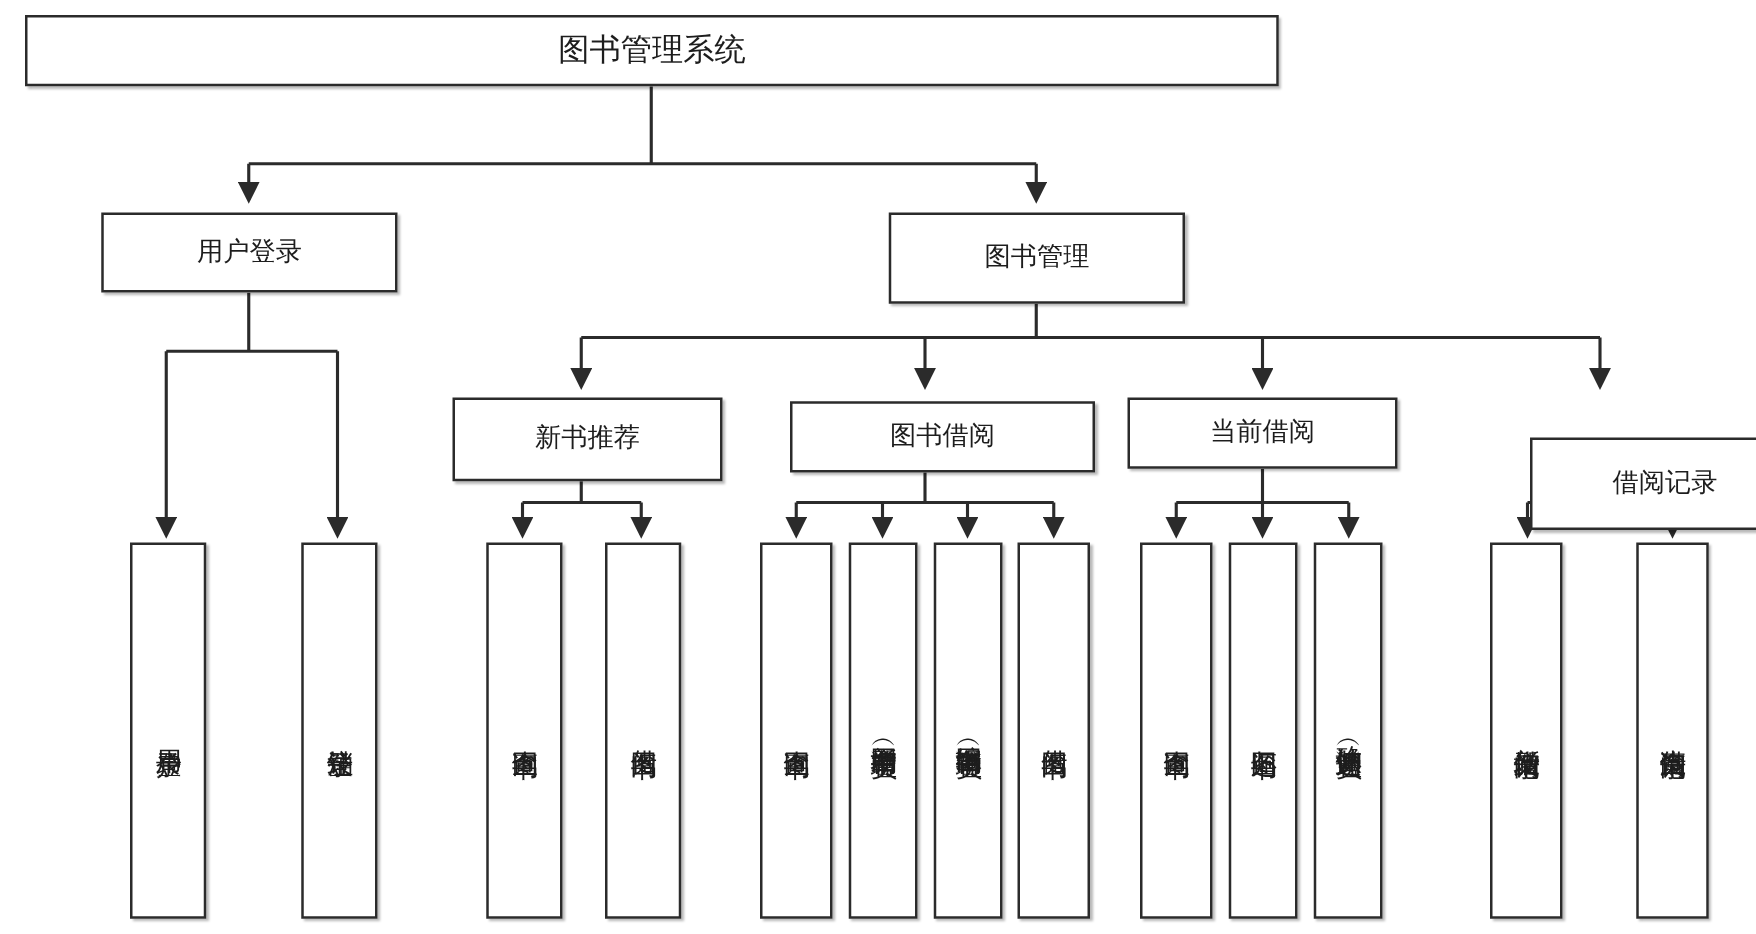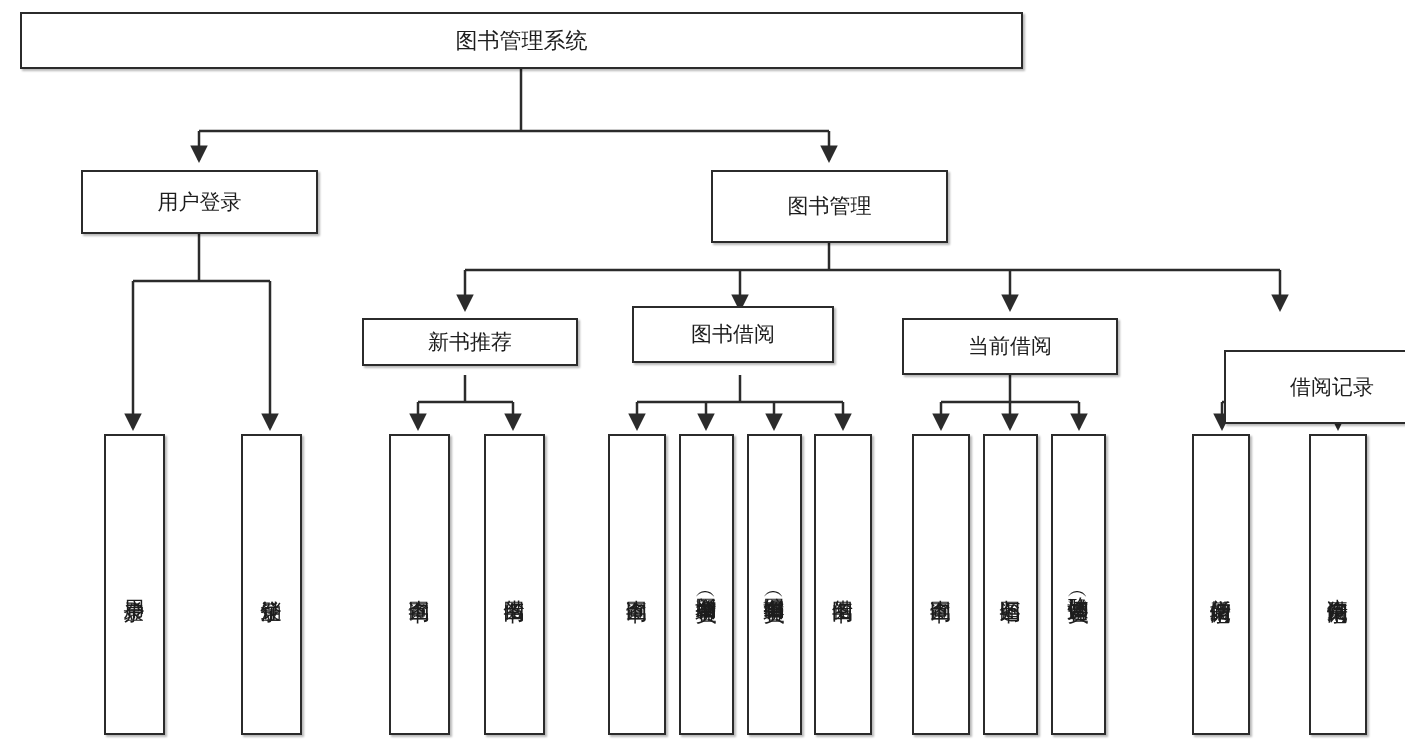--- a/index.html
+++ b/index.html
@@ -30,21 +30,21 @@
   .node-label {
     color: #1d1d1d;
     text-align: center;
     line-height: 1.18;
     white-space: nowrap;
   }
   .node.horizontal .node-label {
     font-size: 21px;
   }
   .node.root .node-label {
-    font-size: 22px;
+    font-size: 25px;
   }
   .node.vertical .node-label {
     writing-mode: vertical-rl;
     text-orientation: upright;
     font-size: 21px;
     letter-spacing: 1px;
     line-height: 1.1;
   }
   #edge-layer {
     position: absolute;
@@ -122,24 +122,24 @@
     <span class="node-label">图书管理系统</span>
   </div>
 
   <div class="node horizontal" style="left:81px; top:170px; width:237px; height:64px;">
     <span class="node-label">用户登录</span>
   </div>
   <div class="node horizontal" style="left:711px; top:170px; width:237px; height:73px;">
     <span class="node-label">图书管理</span>
   </div>
 
-  <div class="node horizontal" style="left:362px; top:318px; width:216px; height:48px;">
+  <div class="node horizontal" style="left:362px; top:318px; width:216px; height:67px;">
     <span class="node-label">新书推荐</span>
   </div>
-  <div class="node horizontal" style="left:632px; top:306px; width:202px; height:57px;">
+  <div class="node horizontal" style="left:632px; top:321px; width:244px; height:57px;">
     <span class="node-label">图书借阅</span>
   </div>
   <div class="node horizontal" style="left:902px; top:318px; width:216px; height:57px;">
     <span class="node-label">当前借阅</span>
   </div>
   <div class="node horizontal" style="left:1224px; top:318px; width:216px; height:74px;margin-top:32px;">
     <span class="node-label">借阅记录</span>
   </div>
 
   <div class="node vertical" style="left:104px; top:434px; width:61px; height:301px;">

